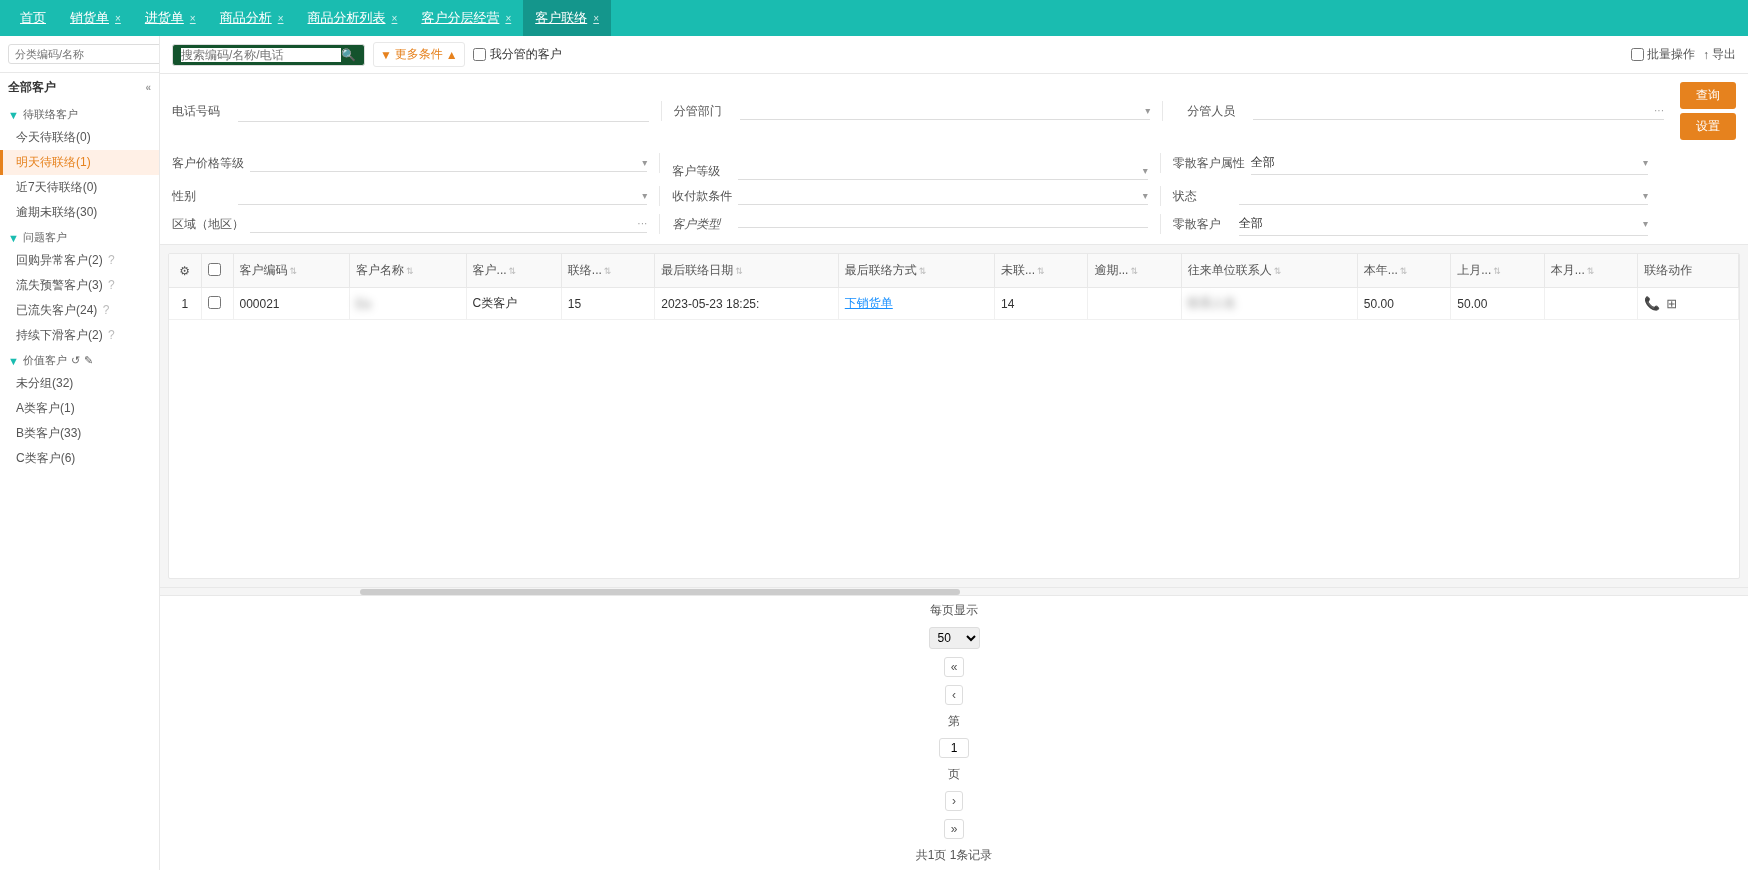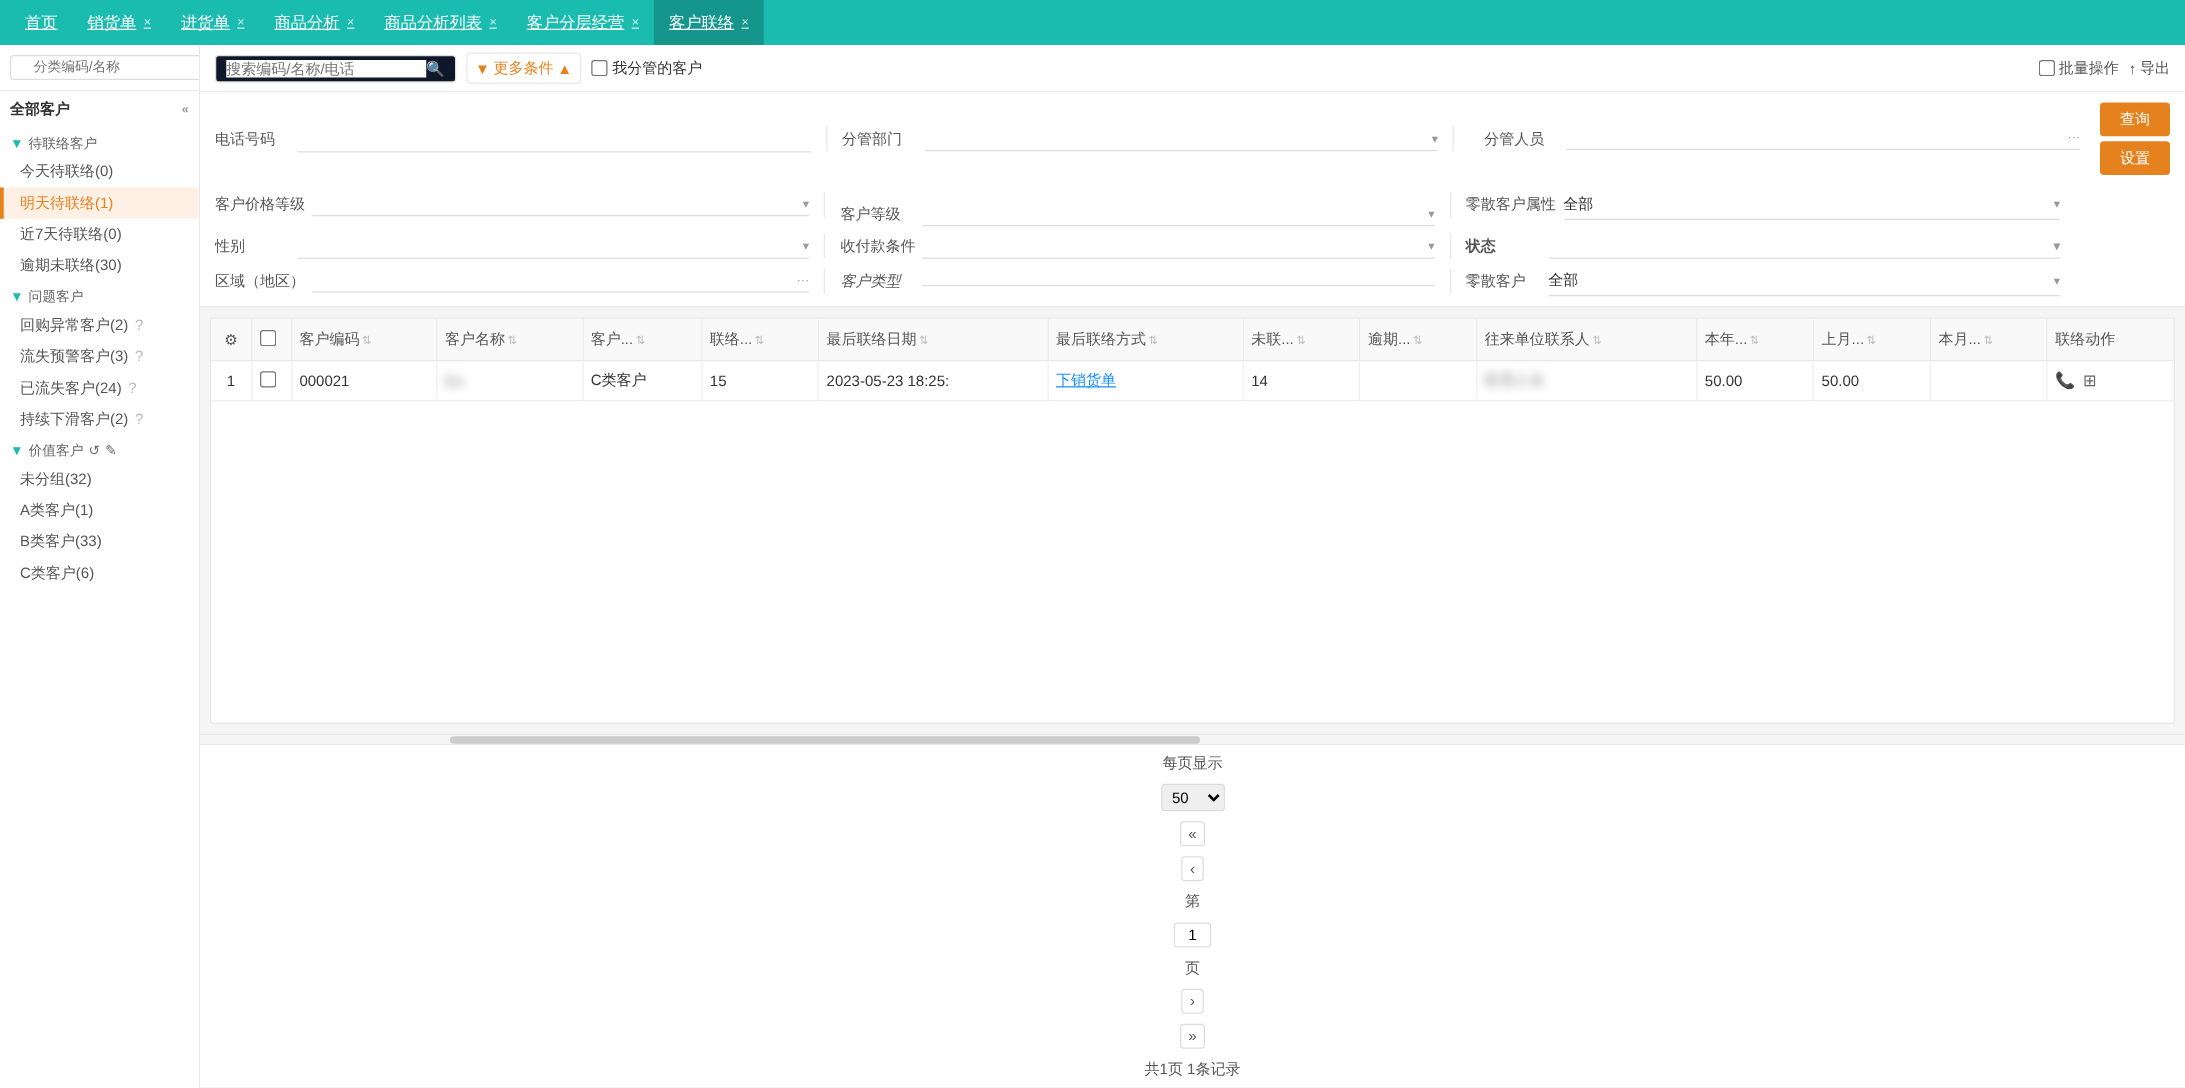--- a/index.html
+++ b/index.html
@@ -47,21 +47,21 @@
     .sidebar-search {
       padding: 8px;
       display: flex;
       align-items: center;
       border-bottom: 1px solid #e8e8e8;
     }
     .sidebar-search input {
       flex: 1;
       border: 1px solid #ddd;
       border-radius: 3px;
-      padding: 3px 18px;
+      padding: 3px 6px;
       font-size: 11px;
       outline: none;
     }
 
     .sidebar-section-header {
       padding: 6px 8px;
       display: flex;
       align-items: center;
       justify-content: space-between;
       font-weight: bold;
@@ -104,21 +104,21 @@
       align-items: center;
       gap: 8px;
       flex-wrap: wrap;
     }
     .filter-search-box {
       display: flex;
       align-items: center;
       border: 1px solid #ddd;
       border-radius: 3px;
       padding: 3px 8px;
-      background: #0f172a;
+      background: #14532d;
     }
     .filter-search-box input {
       border: none;
       outline: none;
       font-size: 12px;
       width: 160px;
       color: #999;
     }
     .filter-btn {
       display: flex;
@@ -512,21 +512,21 @@
         </div>
         <div class="filter-divider"></div>
         <div class="filter-field" style="flex:2;">
           <span class="filter-field-label">收付款条件</span>
           <div class="filter-select-wrap">
             <span></span>
             <span class="dropdown-arrow">▾</span>
           </div>
         </div>
         <div class="filter-divider"></div>
-        <div class="filter-field" style="flex:2;font-weight:bold;">
+        <div class="filter-field" style="flex:2;">
           <span class="filter-field-label">状态</span>
           <div class="filter-select-wrap">
             <span></span>
             <span class="dropdown-arrow">▾</span>
           </div>
         </div>
         <div style="width:80px;"></div>
       </div>
 
       <div class="adv-filter-row">

